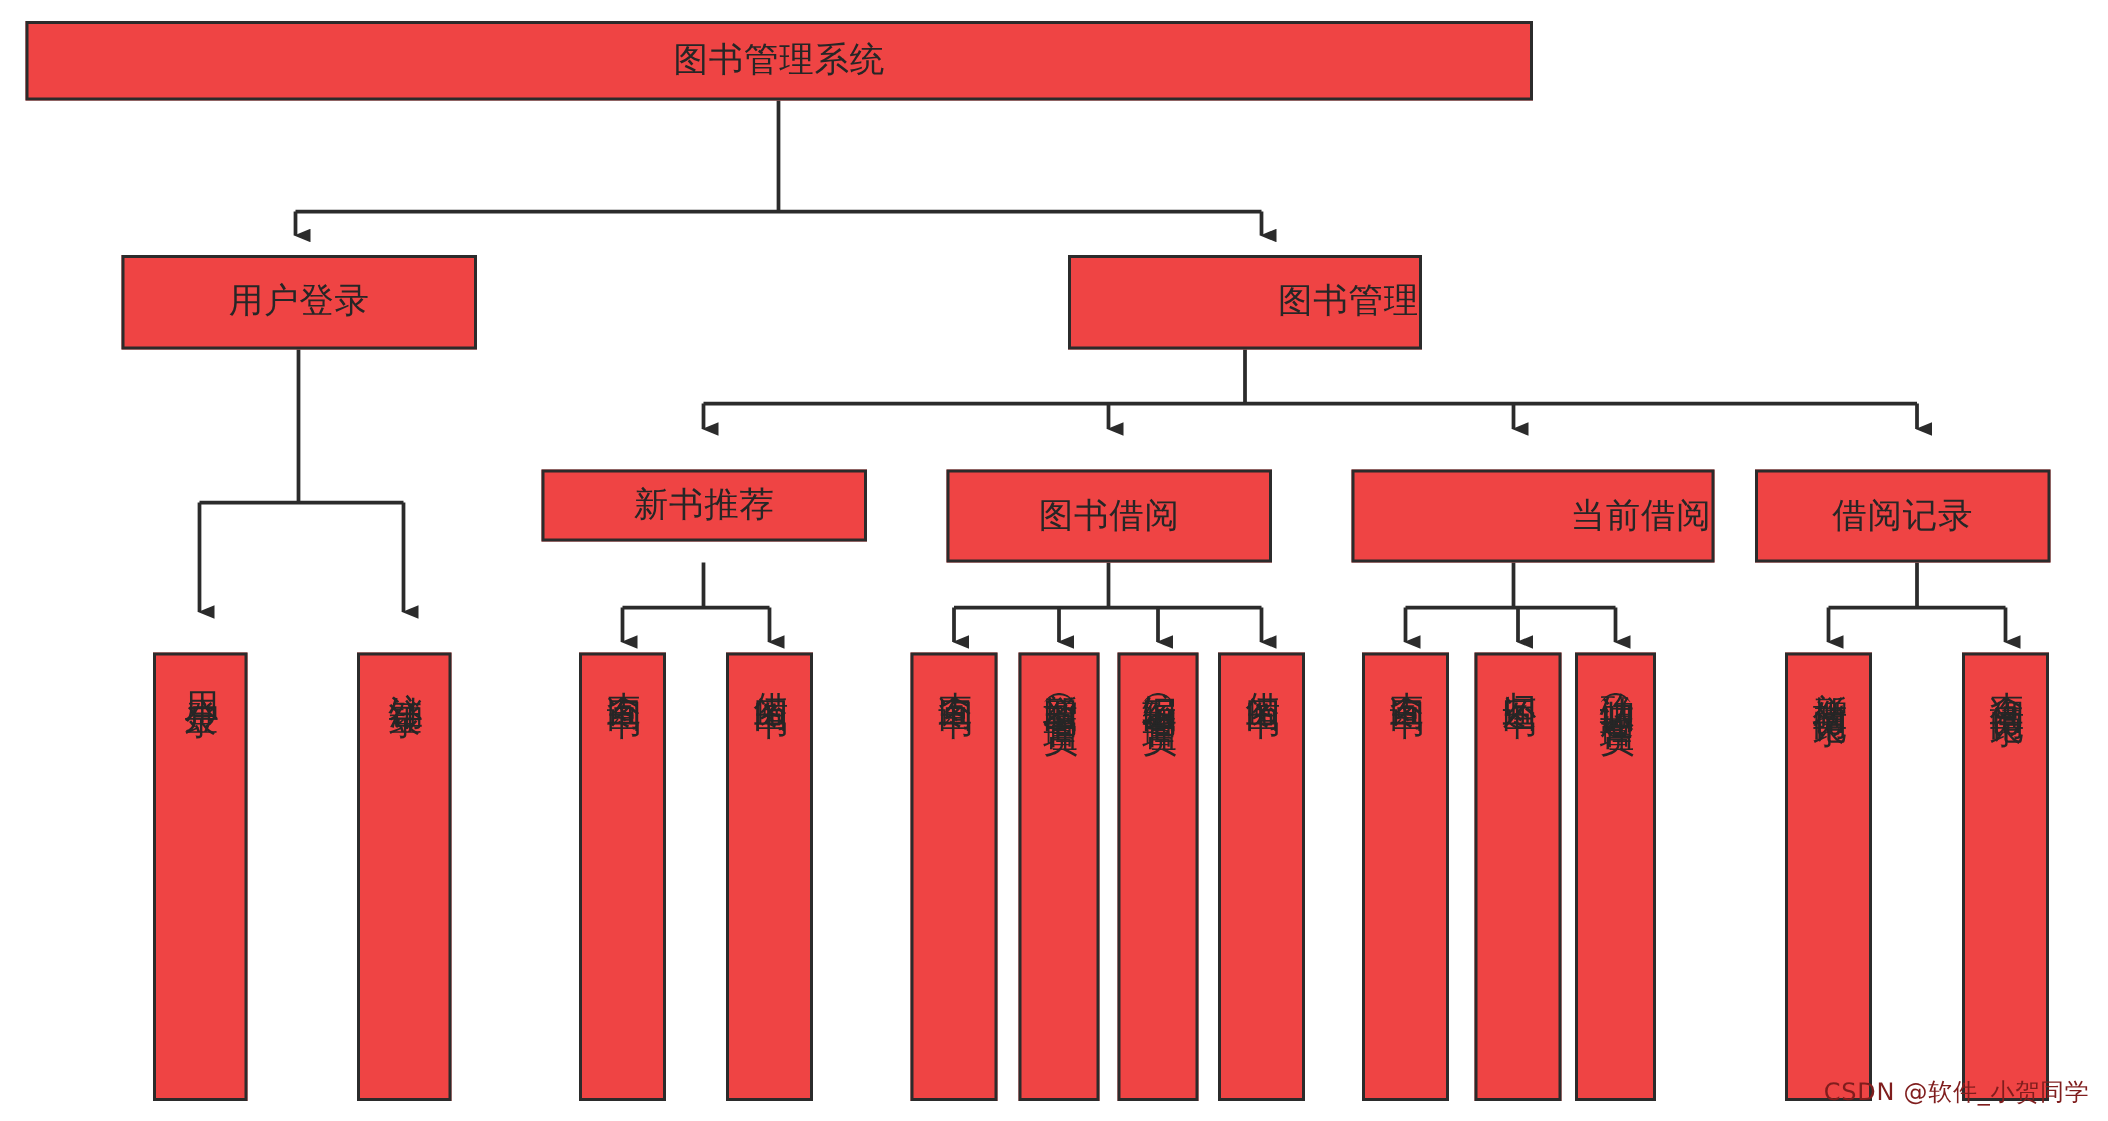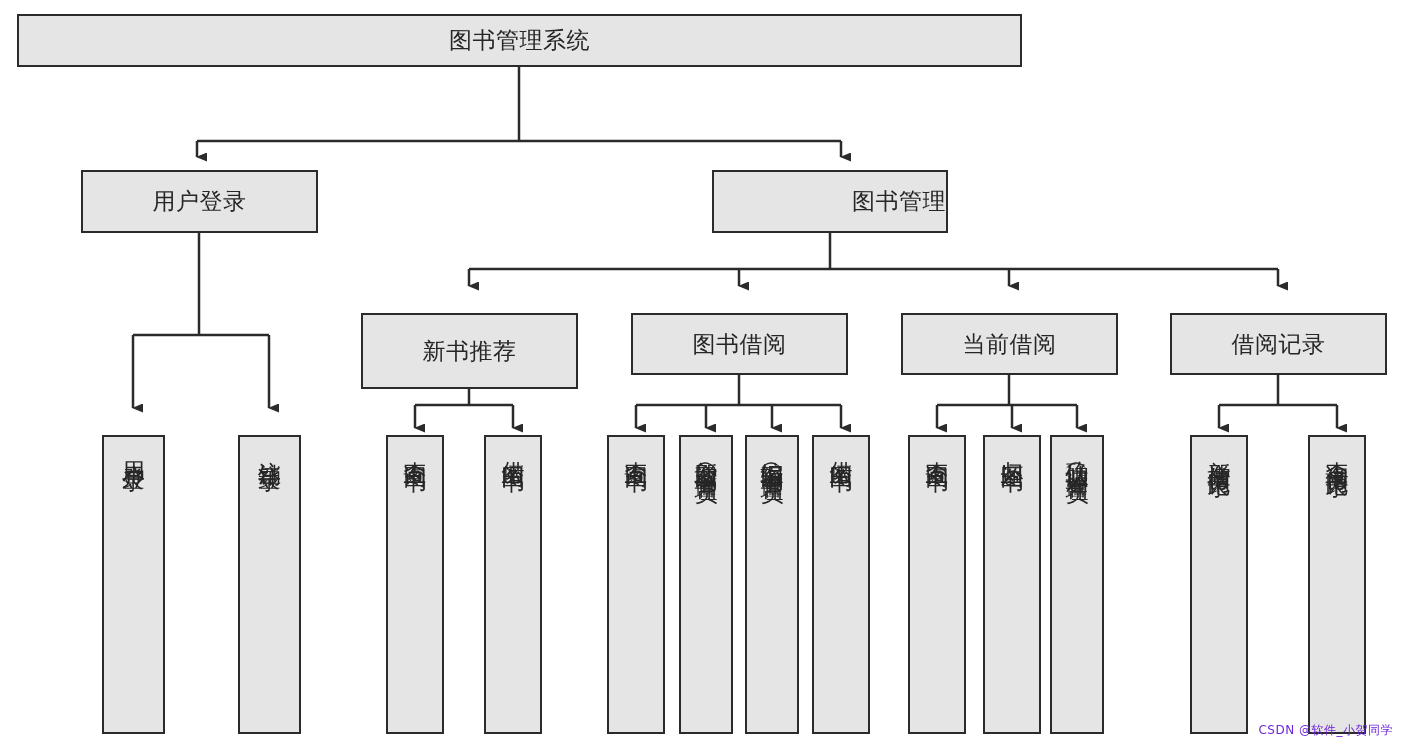--- a/index.html
+++ b/index.html
@@ -23,21 +23,21 @@
     position: absolute;
     top: 0;
     left: 0;
     width: 1405px;
     height: 747px;
   }
   .node-box {
     position: absolute;
     box-sizing: border-box;
     border: 2.5px solid #2b2b2b;
-    background: #e5e5e5;
+    background: #ef4444;
     display: flex;
     align-items: center;
     justify-content: center;
     color: #262626;
   }
   .node-box.horizontal .node-label {
     font-size: 23px;
     line-height: 1.15;
     letter-spacing: 0.5px;
     white-space: nowrap;
@@ -51,22 +51,22 @@
     text-orientation: upright;
     font-size: 23px;
     letter-spacing: 3px;
     line-height: 1;
     white-space: nowrap;
   }
   .watermark {
     position: absolute;
     right: 12px;
     bottom: 8px;
-    font-size: 12px;
-    color: #6d28d9;
+    font-size: 16px;
+    color: #7f1d1d;
     letter-spacing: 0.5px;
     white-space: nowrap;
     pointer-events: none;
   }
 </style>
 </head>
 <body>
 
 <div id="diagram-root">
 
@@ -136,30 +136,30 @@
     <span class="node-label">图书管理系统</span>
   </div>
 
   <div class="node-box horizontal" id="node-l2-0" style="left: 81px; top: 170px; width: 237px; height: 63px;">
     <span class="node-label">用户登录</span>
   </div>
   <div class="node-box horizontal" id="node-l2-1" style="left: 712px; top: 170px; width: 236px; height: 63px; justify-content: flex-end;">
     <span class="node-label">图书管理</span>
   </div>
 
-  <div class="node-box horizontal" id="node-l3-0" style="left: 361px; top: 313px; width: 217px; height: 76px;">
+  <div class="node-box horizontal" id="node-l3-0" style="left: 361px; top: 313px; width: 217px; height: 48px;">
     <span class="node-label">新书推荐</span>
   </div>
   <div class="node-box horizontal" id="node-l3-1" style="left: 631px; top: 313px; width: 217px; height: 62px; text-align: center;">
     <span class="node-label">图书借阅</span>
   </div>
-  <div class="node-box horizontal" id="node-l3-2" style="left: 901px; top: 313px; width: 217px; height: 62px;">
+  <div class="node-box horizontal" id="node-l3-2" style="left: 901px; top: 313px; width: 242px; height: 62px; justify-content: flex-end;">
     <span class="node-label">当前借阅</span>
   </div>
-  <div class="node-box horizontal" id="node-l3-3" style="left: 1170px; top: 313px; width: 217px; height: 62px;">
+  <div class="node-box horizontal" id="node-l3-3" style="left: 1170px; top: 313px; width: 197px; height: 62px;">
     <span class="node-label">借阅记录</span>
   </div>
 
   <div class="node-box vertical" id="node-leaf-0" style="left: 102px; top: 435px; width: 63px; height: 299px;">
     <span class="node-label">用户登录</span>
   </div>
   <div class="node-box vertical" id="node-leaf-1" style="left: 238px; top: 435px; width: 63px; height: 299px;">
     <span class="node-label">注销登录</span>
   </div>
   <div class="node-box vertical" id="node-leaf-2" style="left: 386px; top: 435px; width: 58px; height: 299px;">

